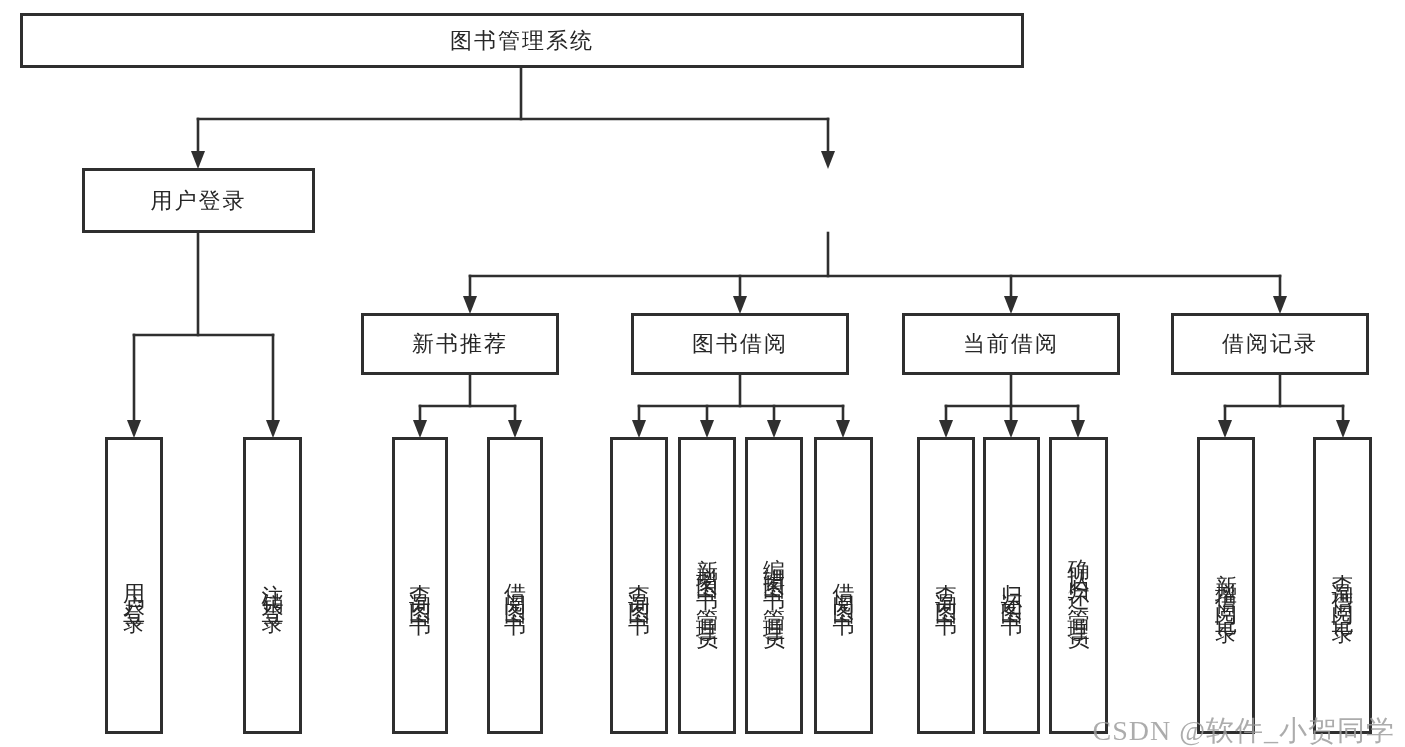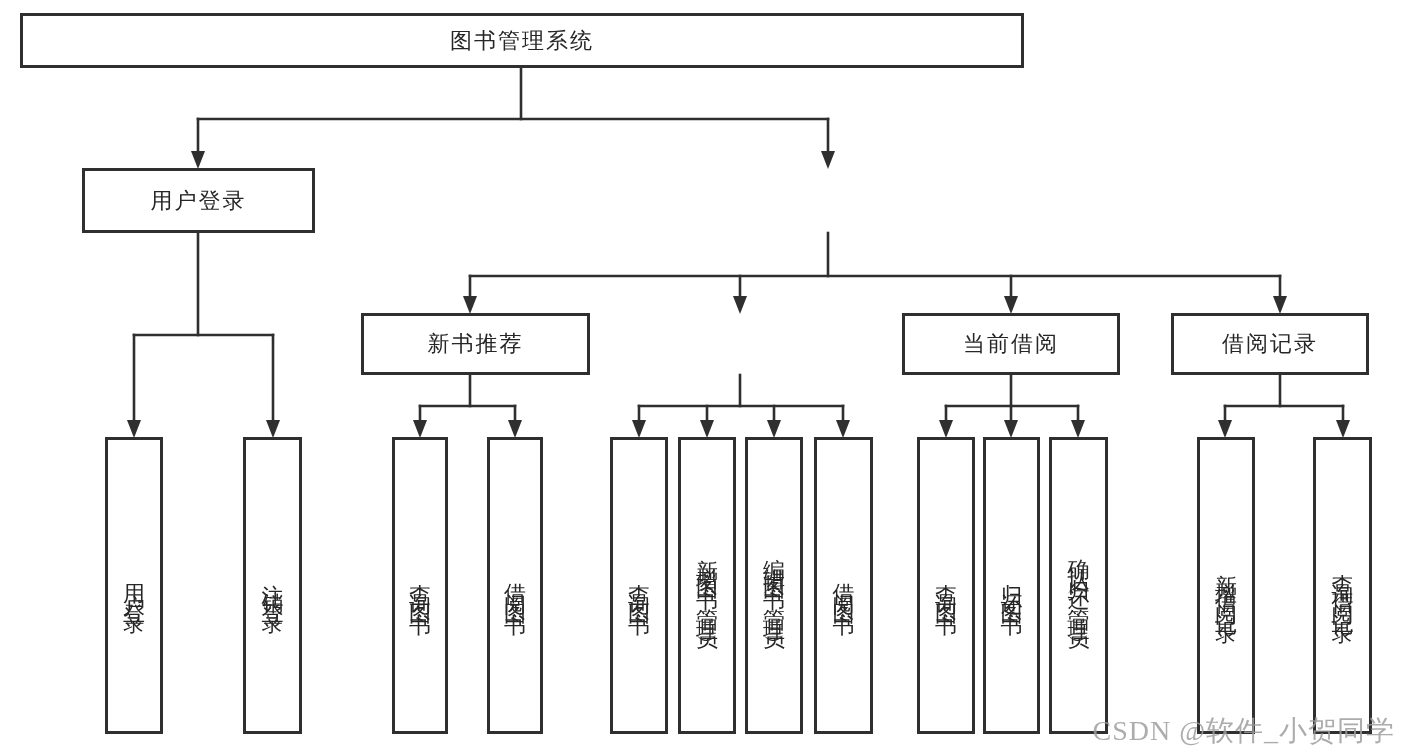--- a/index.html
+++ b/index.html
@@ -36,21 +36,21 @@
   .node .lbl {
     font-size: 22px;
     letter-spacing: 2px;
     white-space: nowrap;
   }
   .root-node   { left: 20px;  top: 13px;  width: 1004px; height: 55px; }
   .lvl2        { top: 168px;  height: 65px; }
   .n-user      { left: 82px;  width: 233px; }
   .n-mgmt      { left: 712px; width: 232px; }
   .lvl3        { top: 313px;  height: 62px; }
-  .n-rec       { left: 361px;  width: 229px; }
+  .n-rec       { left: 361px;  width: 198px; }
   .n-bor       { left: 631px;  width: 218px; }
   .n-cur       { left: 902px;  width: 218px; }
   .n-hist      { left: 1171px; width: 198px; }
   .leaf        { top: 437px; height: 297px; }
   .leaf .lbl {
     writing-mode: vertical-rl;
     text-orientation: mixed;
     font-size: 22px;
     letter-spacing: 10px;
     line-height: 1;
@@ -145,20 +145,23 @@
     <span class="lbl">图书管理系统</span>
   </div>
 
   <div class="node lvl2 n-user">
     <span class="lbl">用户登录</span>
   </div>
 
   <div class="node lvl3 n-rec">
     <span class="lbl">新书推荐</span>
   </div>
+  <div class="node lvl3 n-bor">
+    <span class="lbl">图书借阅</span>
+  </div>
   <div class="node lvl3 n-cur">
     <span class="lbl">当前借阅</span>
   </div>
   <div class="node lvl3 n-hist">
     <span class="lbl">借阅记录</span>
   </div>
 
   <div class="node leaf" style="left:105px;width:58px">
     <span class="lbl">用户登录</span>
   </div>

